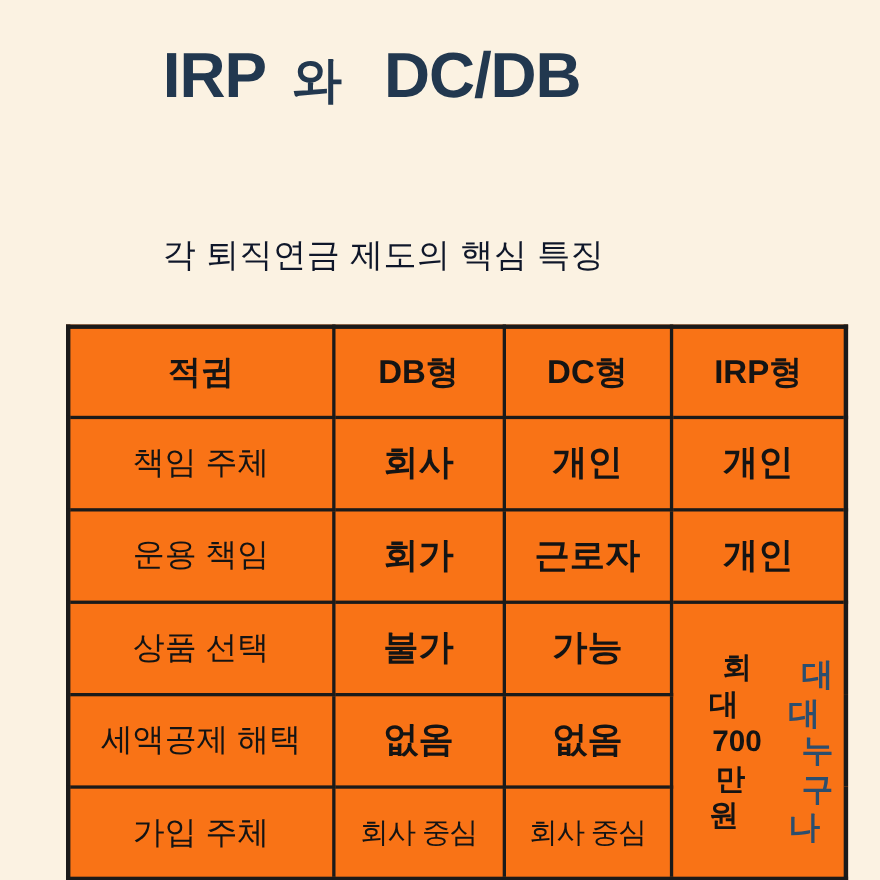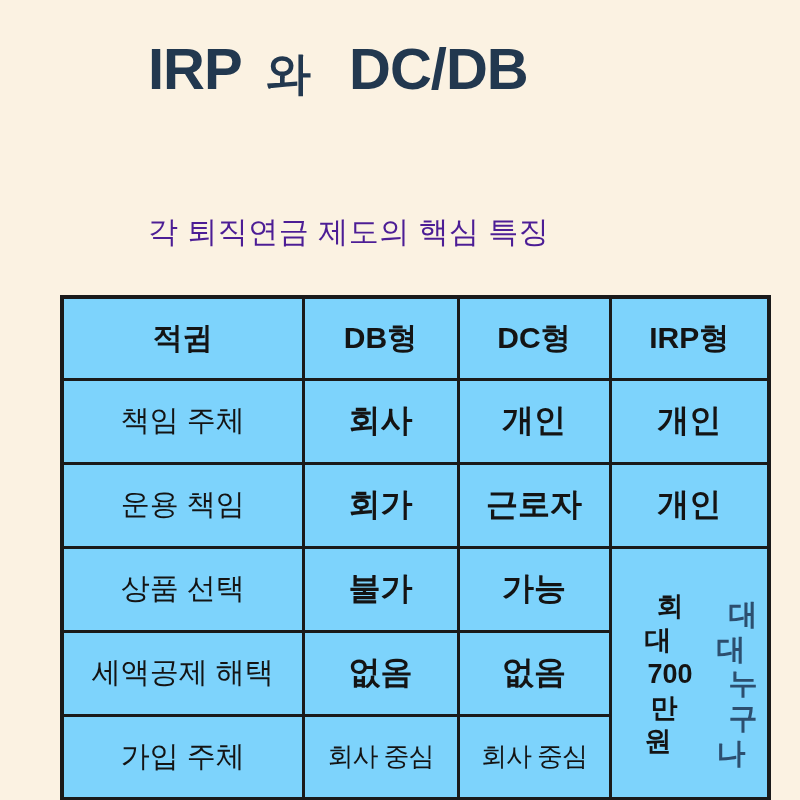--- a/index.html
+++ b/index.html
@@ -21,33 +21,33 @@
     line-height: 1.26;
     letter-spacing: -1px;
   }
   .title .particle {
     font-size: 0.78em;
     font-weight: 900;
   }
   .subtitle {
     position: absolute;
     left: 124px; top: 188px;
-    color: #4c1d95;
+    color: #0f172a;
     font-size: 30px;
     font-weight: 500;
     letter-spacing: 0.5px;
   }
 
   table.compare {
     position: absolute;
     left: 48px; top: 283px;
     width: 707px; height: 502px;
     border-collapse: collapse;
     table-layout: fixed;
-    background: #7dd3fc;
+    background: #f97316;
   }
   table.compare td, table.compare th {
     border: 3px solid #1a1a1a;
     text-align: center;
     vertical-align: middle;
     color: #141414;
     padding: 0;
   }
   table.compare { border: 4px solid #1a1a1a; }
 

